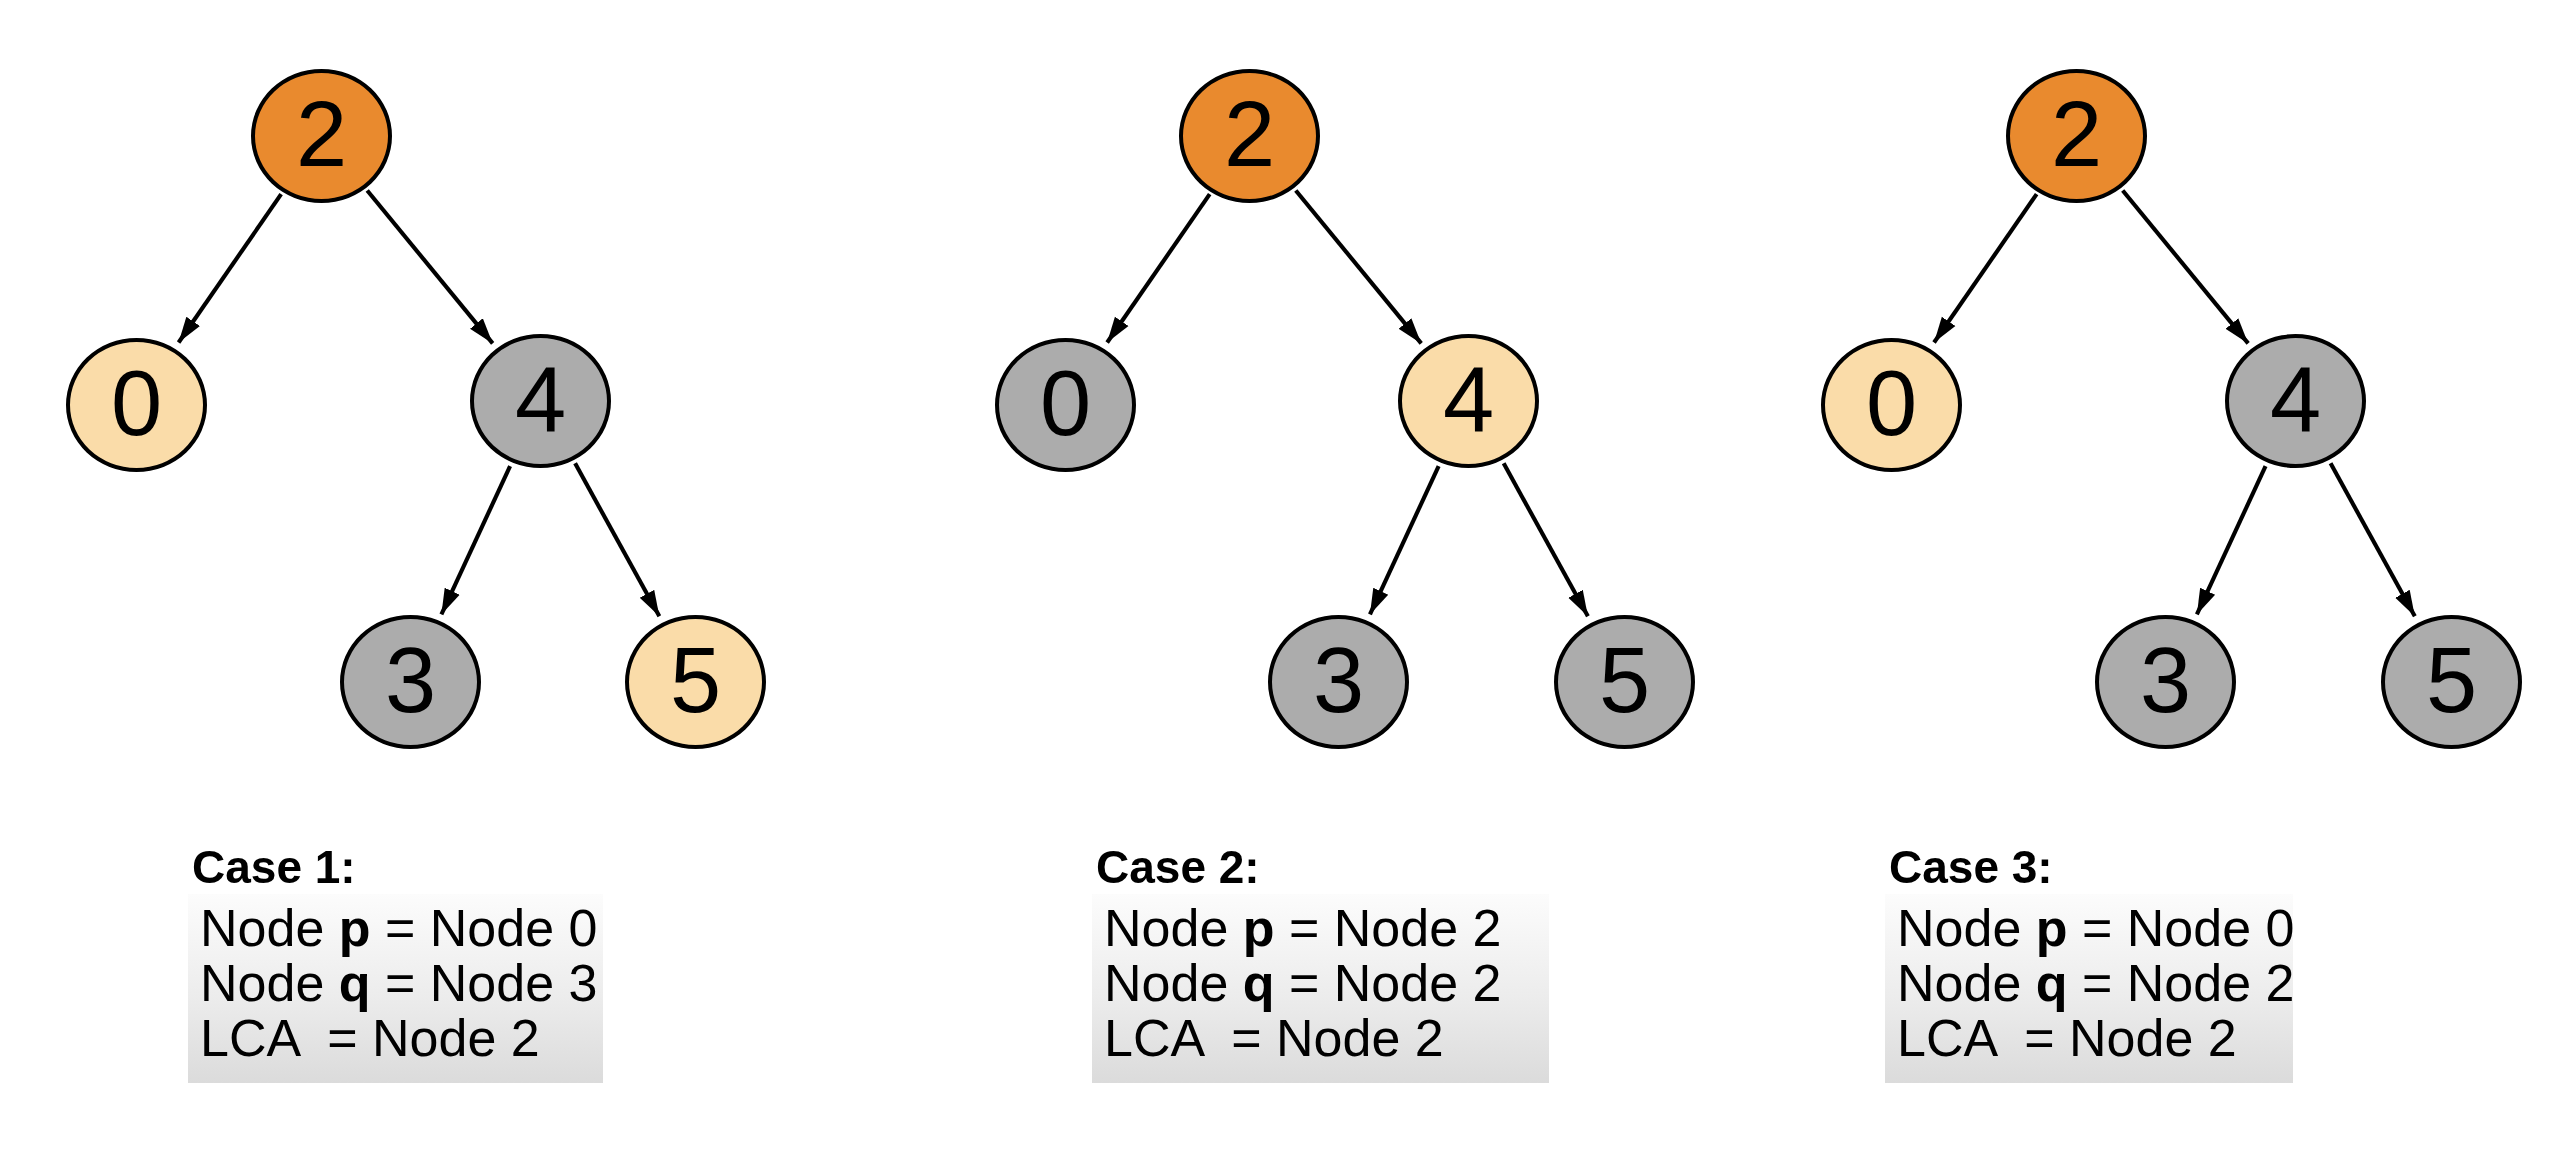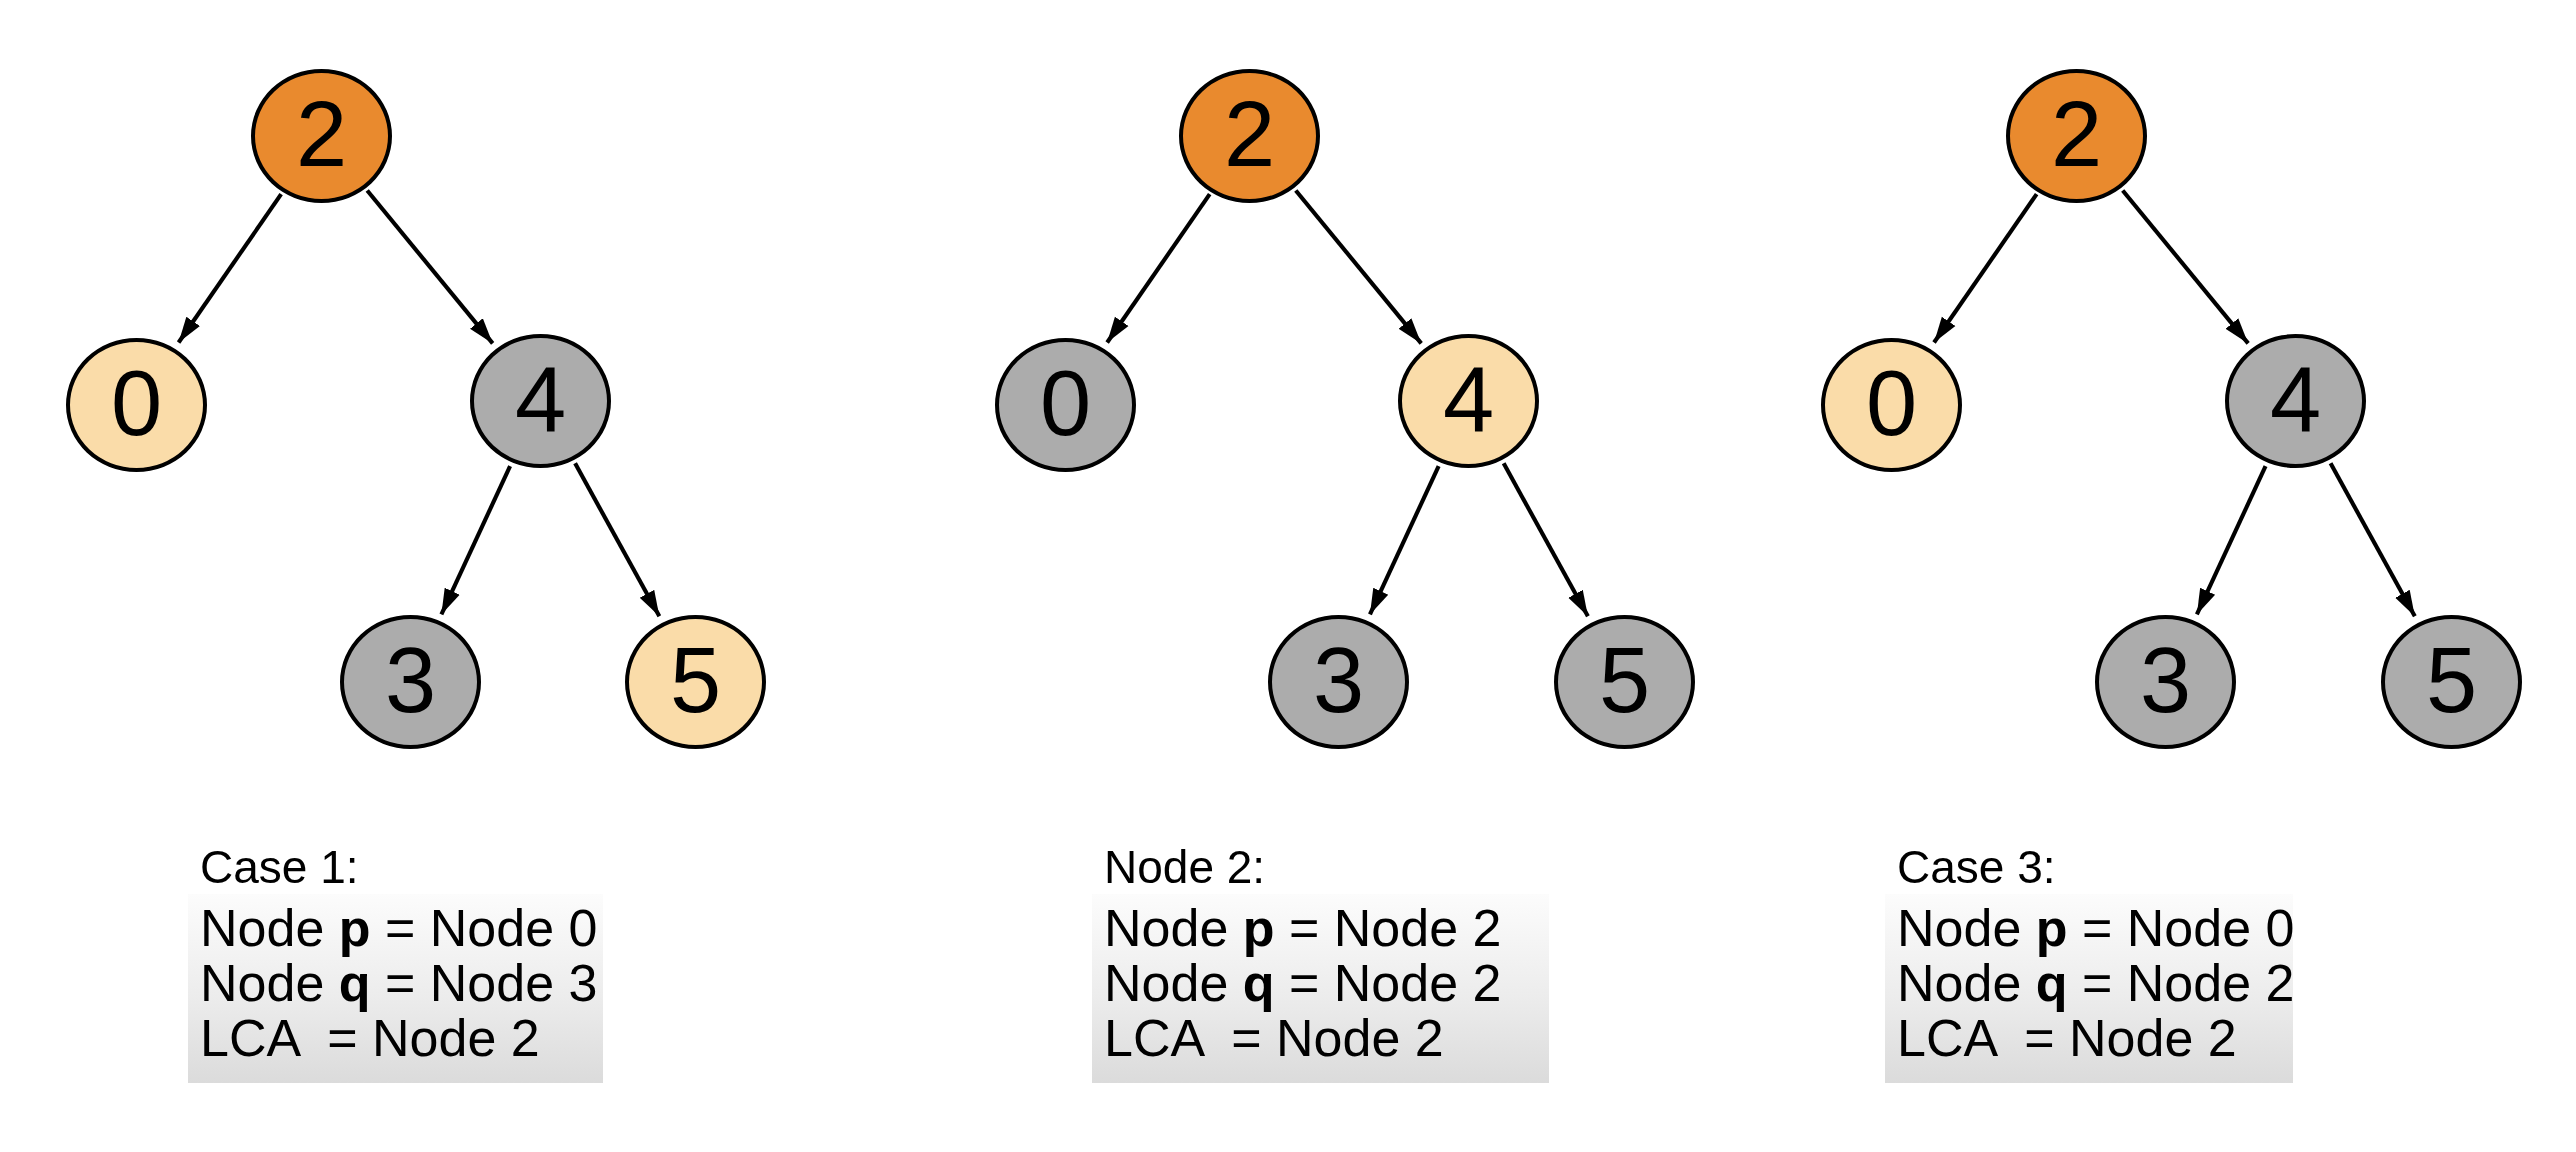--- a/index.html
+++ b/index.html
@@ -31,23 +31,23 @@
     line-height: 1;
     color: #000000;
     padding-bottom: 3.7px;
   }
   .case-block {
     position: absolute;
     color: #000000;
   }
   .case-heading {
     font-size: 46px;
-    font-weight: normal;
+    font-weight: bold;
     line-height: 53px;
-    margin-left: 12px;
+    margin-left: 4px;
     white-space: pre;
   }
   .case-box {
     background: linear-gradient(180deg, #fcfcfc 0%, #ececec 55%, #dbdbdb 100%);
     padding: 7.3px 0 16.5px 12px;
     box-sizing: border-box;
   }
   .case-line {
     font-size: 52px;
     line-height: 55px;
@@ -104,21 +104,21 @@
   <div class="case-block" style="left:188px;top:841px">
     <div class="case-heading">Case 1:</div>
     <div class="case-box" style="width:415px">
       <div class="case-line"><span>Node </span><span class="bvar">p</span><span> = Node 0</span></div>
       <div class="case-line"><span>Node </span><span class="bvar">q</span><span> = Node 3</span></div>
       <div class="case-line"><span>LCA </span><span class="bvar"></span><span> = Node 2</span></div>
     </div>
   </div>
 
   <div class="case-block" style="left:1092px;top:841px">
-    <div class="case-heading">Node 2:</div>
+    <div class="case-heading">Case 2:</div>
     <div class="case-box" style="width:457px">
       <div class="case-line"><span>Node </span><span class="bvar">p</span><span> = Node 2</span></div>
       <div class="case-line"><span>Node </span><span class="bvar">q</span><span> = Node 2</span></div>
       <div class="case-line"><span>LCA </span><span class="bvar"></span><span> = Node 2</span></div>
     </div>
   </div>
 
   <div class="case-block" style="left:1885px;top:841px">
     <div class="case-heading">Case 3:</div>
     <div class="case-box" style="width:408px">

